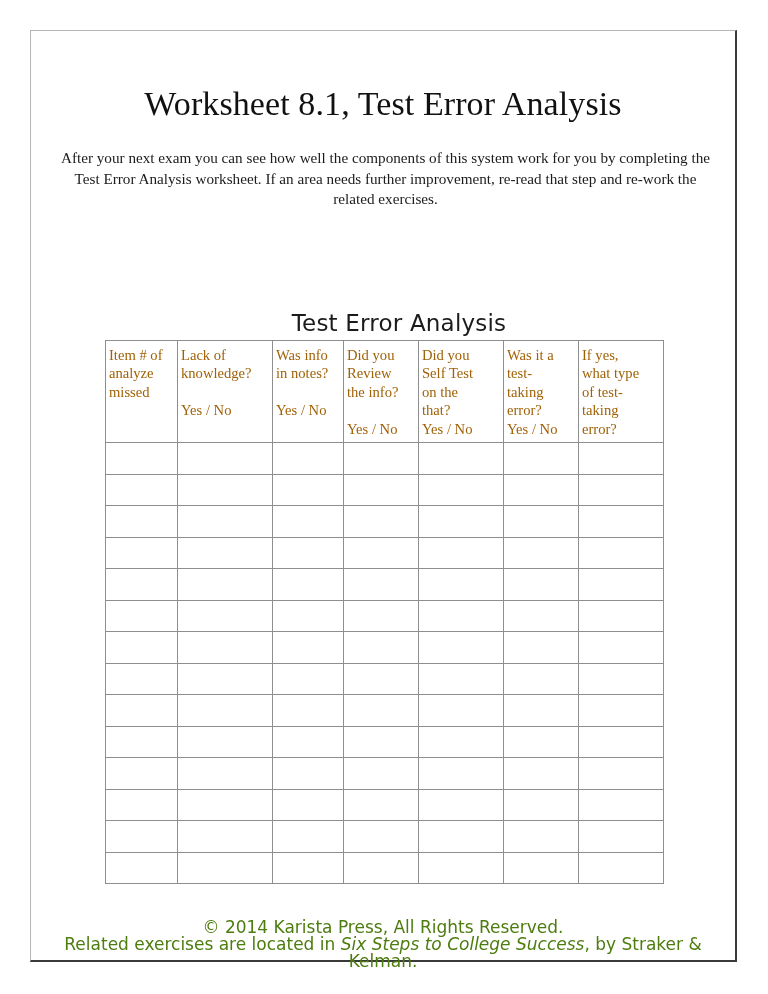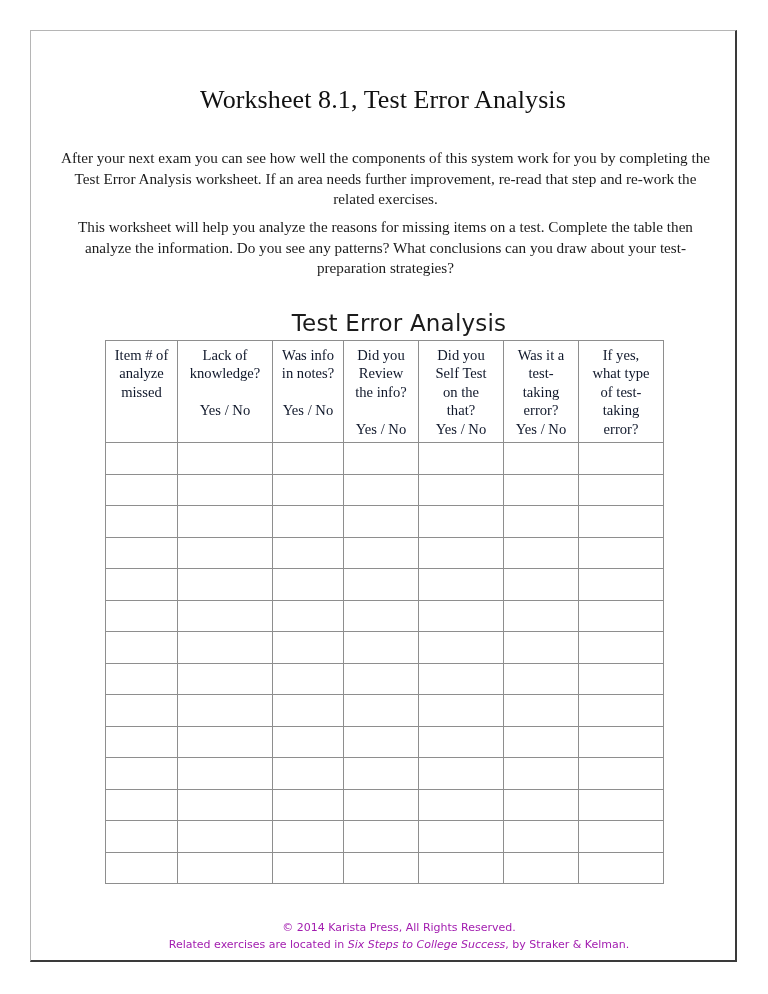--- a/index.html
+++ b/index.html
@@ -37,21 +37,21 @@
     height: 100%;
   }
 
   
   #doc-title {
     position: absolute;
     left: 0;
     top: 54px;
     width: 100%;
     text-align: center;
-    font-size: 26px;
+    font-size: 34px;
     font-weight: normal;
     letter-spacing: 0.1px;
     color: #111111;
     margin: 0;
   }
 
   
   .body-block {
     position: absolute;
     left: 24px;
@@ -93,75 +93,72 @@
     background: #ffffff;
   }
   #error-table th,
   #error-table td {
     border: 1px solid #8e8e8e;
     padding: 0;
     margin: 0;
   }
   #error-table th {
     vertical-align: top;
-    text-align: center;
+    text-align: left;
     font-weight: normal;
     font-size: 14.6px;
     line-height: 18.4px;
     padding: 5px 3px 4px 3px;
     height: 84px;
     box-sizing: border-box;
-    color: #0f172a;
+    color: #a16207;
   }
   #error-table td.blank-cell {
     height: 30.5px;
   }
   .hdr-gap {
     display: block;
     height: 18.4px;
   }
   
   col.c0 { width: 72px; }
   col.c1 { width: 95px; }
   col.c2 { width: 71px; }
   col.c3 { width: 75px; }
   col.c4 { width: 85px; }
   col.c5 { width: 75px; }
   col.c6 { width: 85px; }
 
   
   #page-footer {
     position: absolute;
-    left: 16px;
+    left: 0;
     top: 888px;
     width: 100%;
     text-align: center;
     font-family: "DejaVu Sans", "Liberation Sans", sans-serif;
-    font-size: 11px;
+    font-size: 17px;
     line-height: 17px;
-    color: #a21caf;
+    color: #4d7c0f;
   }
   #page-footer .foot-line { display: block; }
   #page-footer .book-title { font-style: italic; }
 </style>
 </head>
 <body>
 
 <div id="page-sheet">
   <div id="page-inner">
 
     <h1 id="doc-title">Worksheet 8.1, Test Error Analysis</h1>
 
     <div class="body-block" id="para-1">
       <p class="body-para">After your next exam you can see how well the components of this system work for you by completing the Test Error Analysis worksheet. If an area needs further improvement, re-read that step and re-work the related exercises.</p>
     </div>
 
-    <div class="body-block" id="para-2">
-      <p class="body-para">This worksheet will help you analyze the reasons for missing items on a test. Complete the table then analyze the information. Do you see any patterns? What conclusions can you draw about your test-preparation strategies?</p>
-    </div>
 
     <h2 id="table-heading">Test Error Analysis</h2>
 
     <table id="error-table">
       <colgroup>
         <col class="c0">
           <col class="c1">
           <col class="c2">
           <col class="c3">
         <col class="c4">

